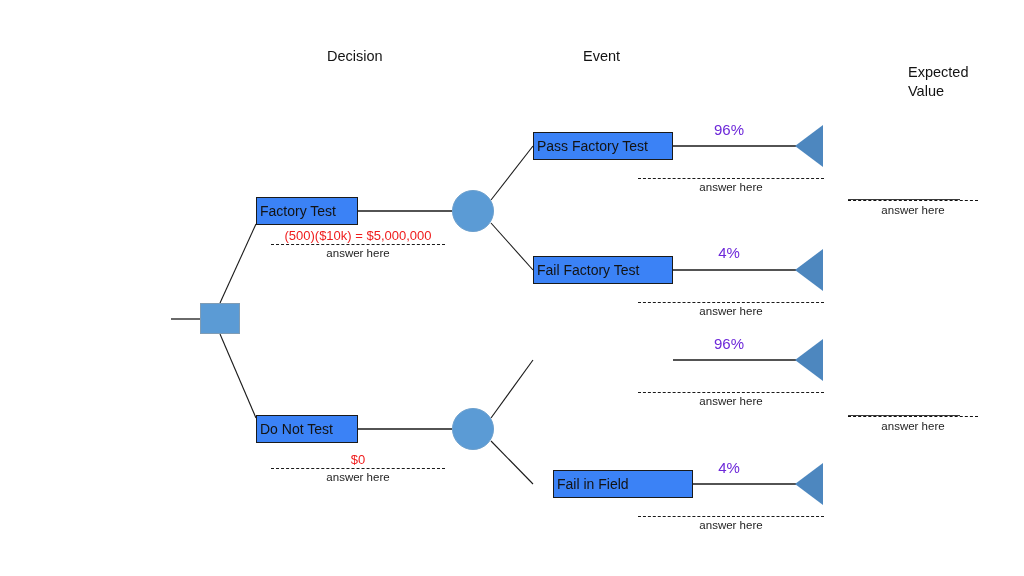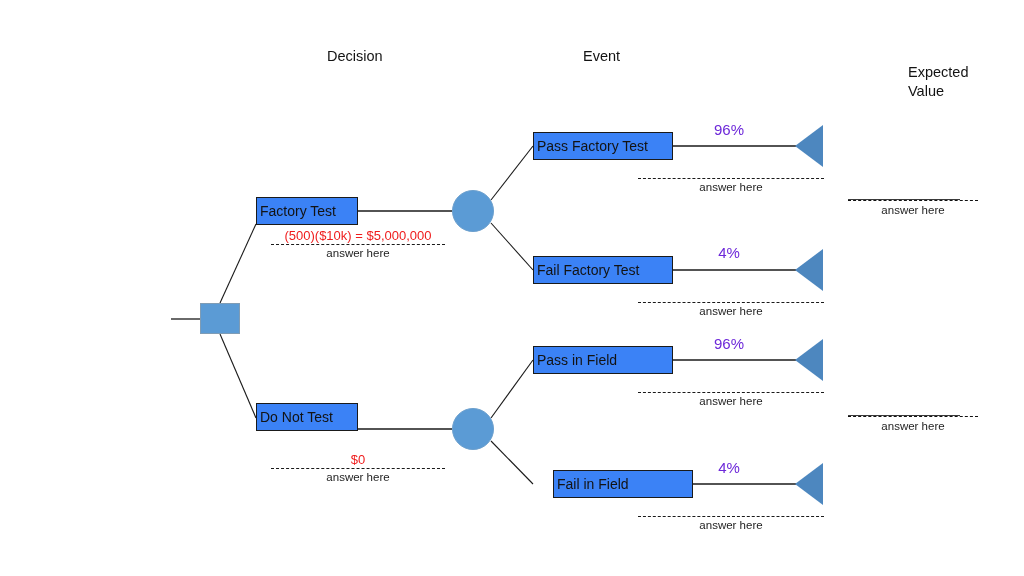--- a/index.html
+++ b/index.html
@@ -142,21 +142,21 @@
   <div class="col-header" style="left:583px; top:47px;">Event</div>
   <div class="col-header" style="left:878px; top:63px;margin-left:30px;">Expected
 Value</div>
 
 
   <div class="decision-square" style="left:200px; top:303px; width:40px; height:31px;"></div>
 
   <div class="node-box" style="left:256px; top:197px; width:102px; height:28px;">
     <span>Factory Test</span>
   </div>
-  <div class="node-box" style="left:256px; top:403px; width:102px; height:28px;">
+  <div class="node-box" style="left:256px; top:415px; width:102px; height:28px;">
     <span>Do Not Test</span>
   </div>
 
   <div class="answer-slot" style="left:271px; top:228px; width:174px;">
     <div class="filled">(500)($10k) = $5,000,000</div>
     <div class="rule"></div>
     <div class="cap">answer here</div>
   </div>
   <div class="answer-slot" style="left:271px; top:452px; width:174px;">
     <div class="filled">$0</div>
@@ -165,23 +165,20 @@
   </div>
 
   <div class="chance-circle" style="left:452px; top:190px; width:42px; height:42px;"></div>
   <div class="chance-circle" style="left:452px; top:408px; width:42px; height:42px;"></div>
 
   <div class="node-box" style="left:533px; top:132px; width:140px; height:28px;">
     <span>Pass Factory Test</span>
   </div>
   <div class="node-box" style="left:533px; top:256px; width:140px; height:28px;">
     <span>Fail Factory Test</span>
-  </div>
-  <div class="node-box" style="left:533px; top:346px; width:140px; height:28px;">
-    <span>Pass in Field</span>
   </div>
   <div class="node-box" style="left:553px; top:470px; width:140px; height:28px;">
     <span>Fail in Field</span>
   </div>
 
   <div class="prob-label" style="left:683px; top:121px; width:92px;">96%</div>
   <div class="prob-label" style="left:683px; top:244px; width:92px;">4%</div>
   <div class="prob-label" style="left:683px; top:335px; width:92px;">96%</div>
   <div class="prob-label" style="left:683px; top:459px; width:92px;">4%</div>
 

